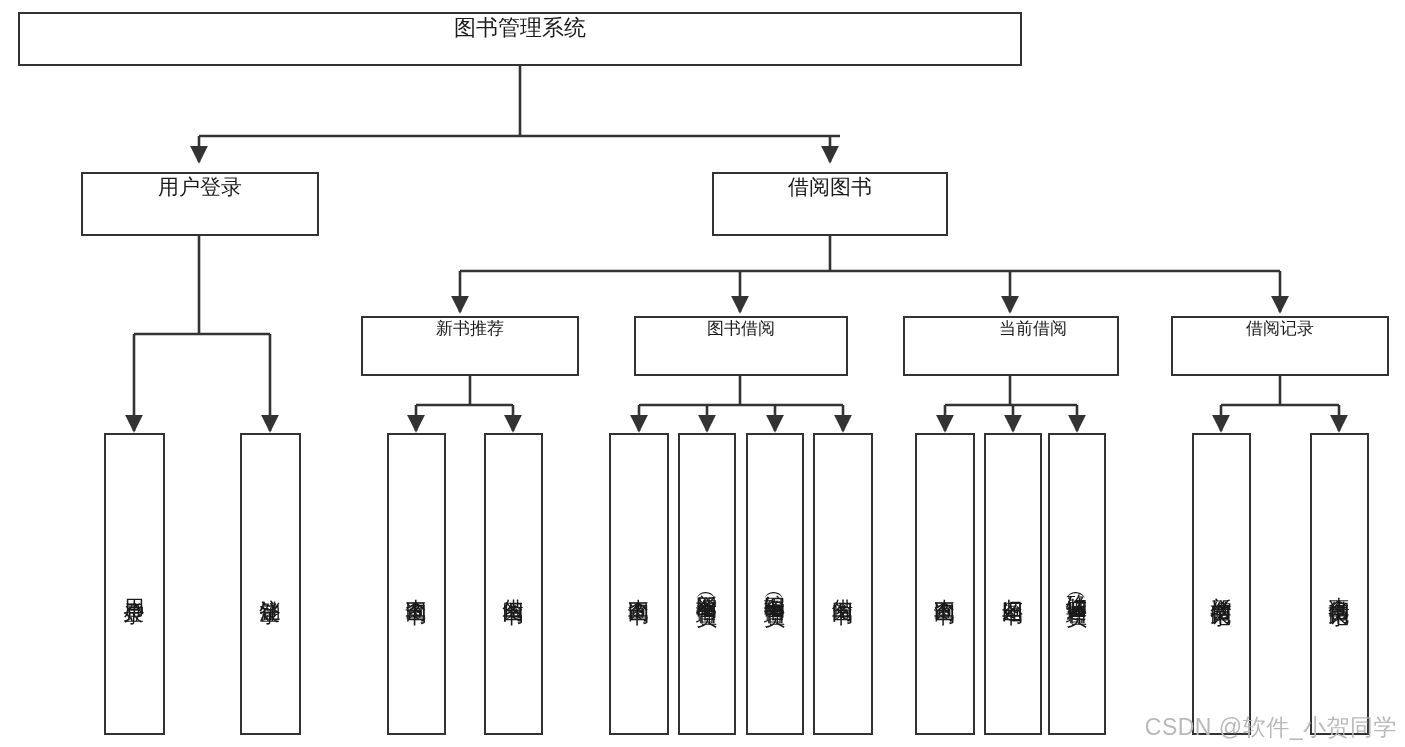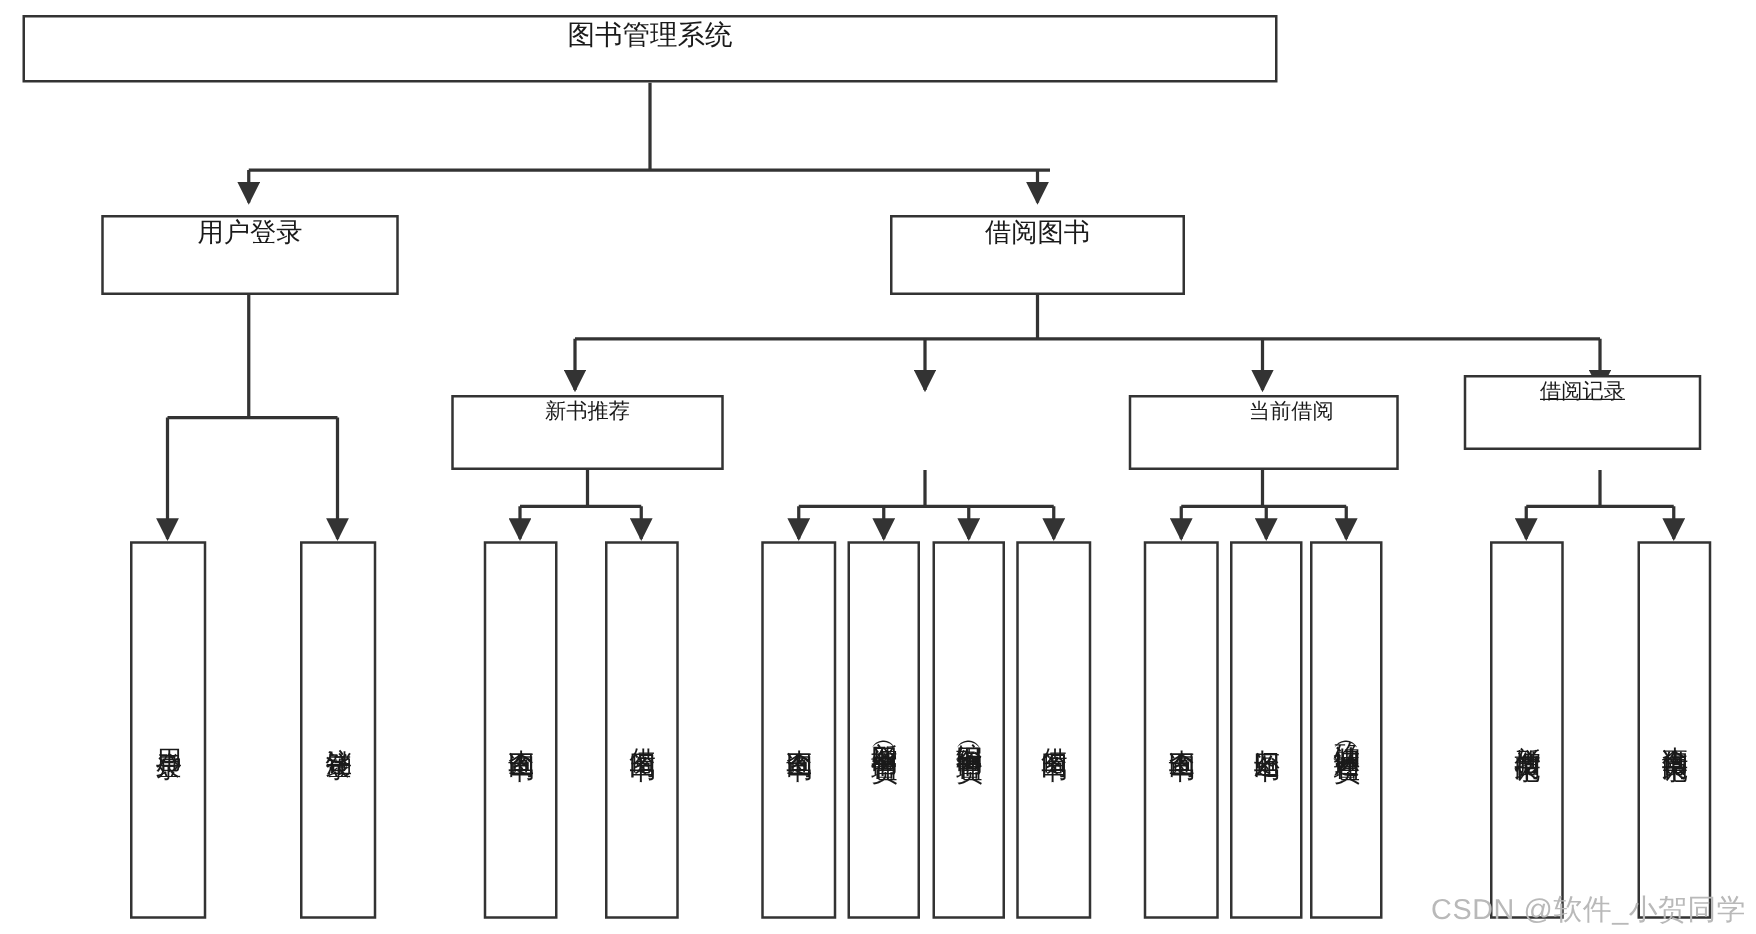--- a/index.html
+++ b/index.html
@@ -135,24 +135,27 @@
   <div class="node level2" style="left:81px; top:172px; width:238px; height:64px;">
     <span>用户登录</span>
   </div>
   <div class="node level2" style="left:712px; top:172px; width:236px; height:64px;">
     <span>借阅图书</span>
   </div>
 
   <div class="node level3" style="left:361px; top:316px; width:218px; height:60px;">
     <span>新书推荐</span>
   </div>
+  <div class="node level3" style="left:634px; top:316px; width:214px; height:60px;">
+    <span>图书借阅</span>
+  </div>
   <div class="node level3" style="left:903px; top:316px; width:216px; height:60px;padding-left:44px;">
     <span>当前借阅</span>
   </div>
-  <div class="node level3" style="left:1171px; top:300px; width:190px; height:60px;text-decoration:underline;">
+  <div class="node level3" style="left:1171px; top:316px; width:218px; height:60px;">
     <span>借阅记录</span>
   </div>
 
   <div class="node vertical" style="left:104px; top:433px; width:61px; height:302px;">
     <span class="vtext" style="font-size: 21px;">用户登录</span>
   </div>
   <div class="node vertical" style="left:240px; top:433px; width:61px; height:302px;">
     <span class="vtext" style="font-size: 21px;">注销登录</span>
   </div>
 

